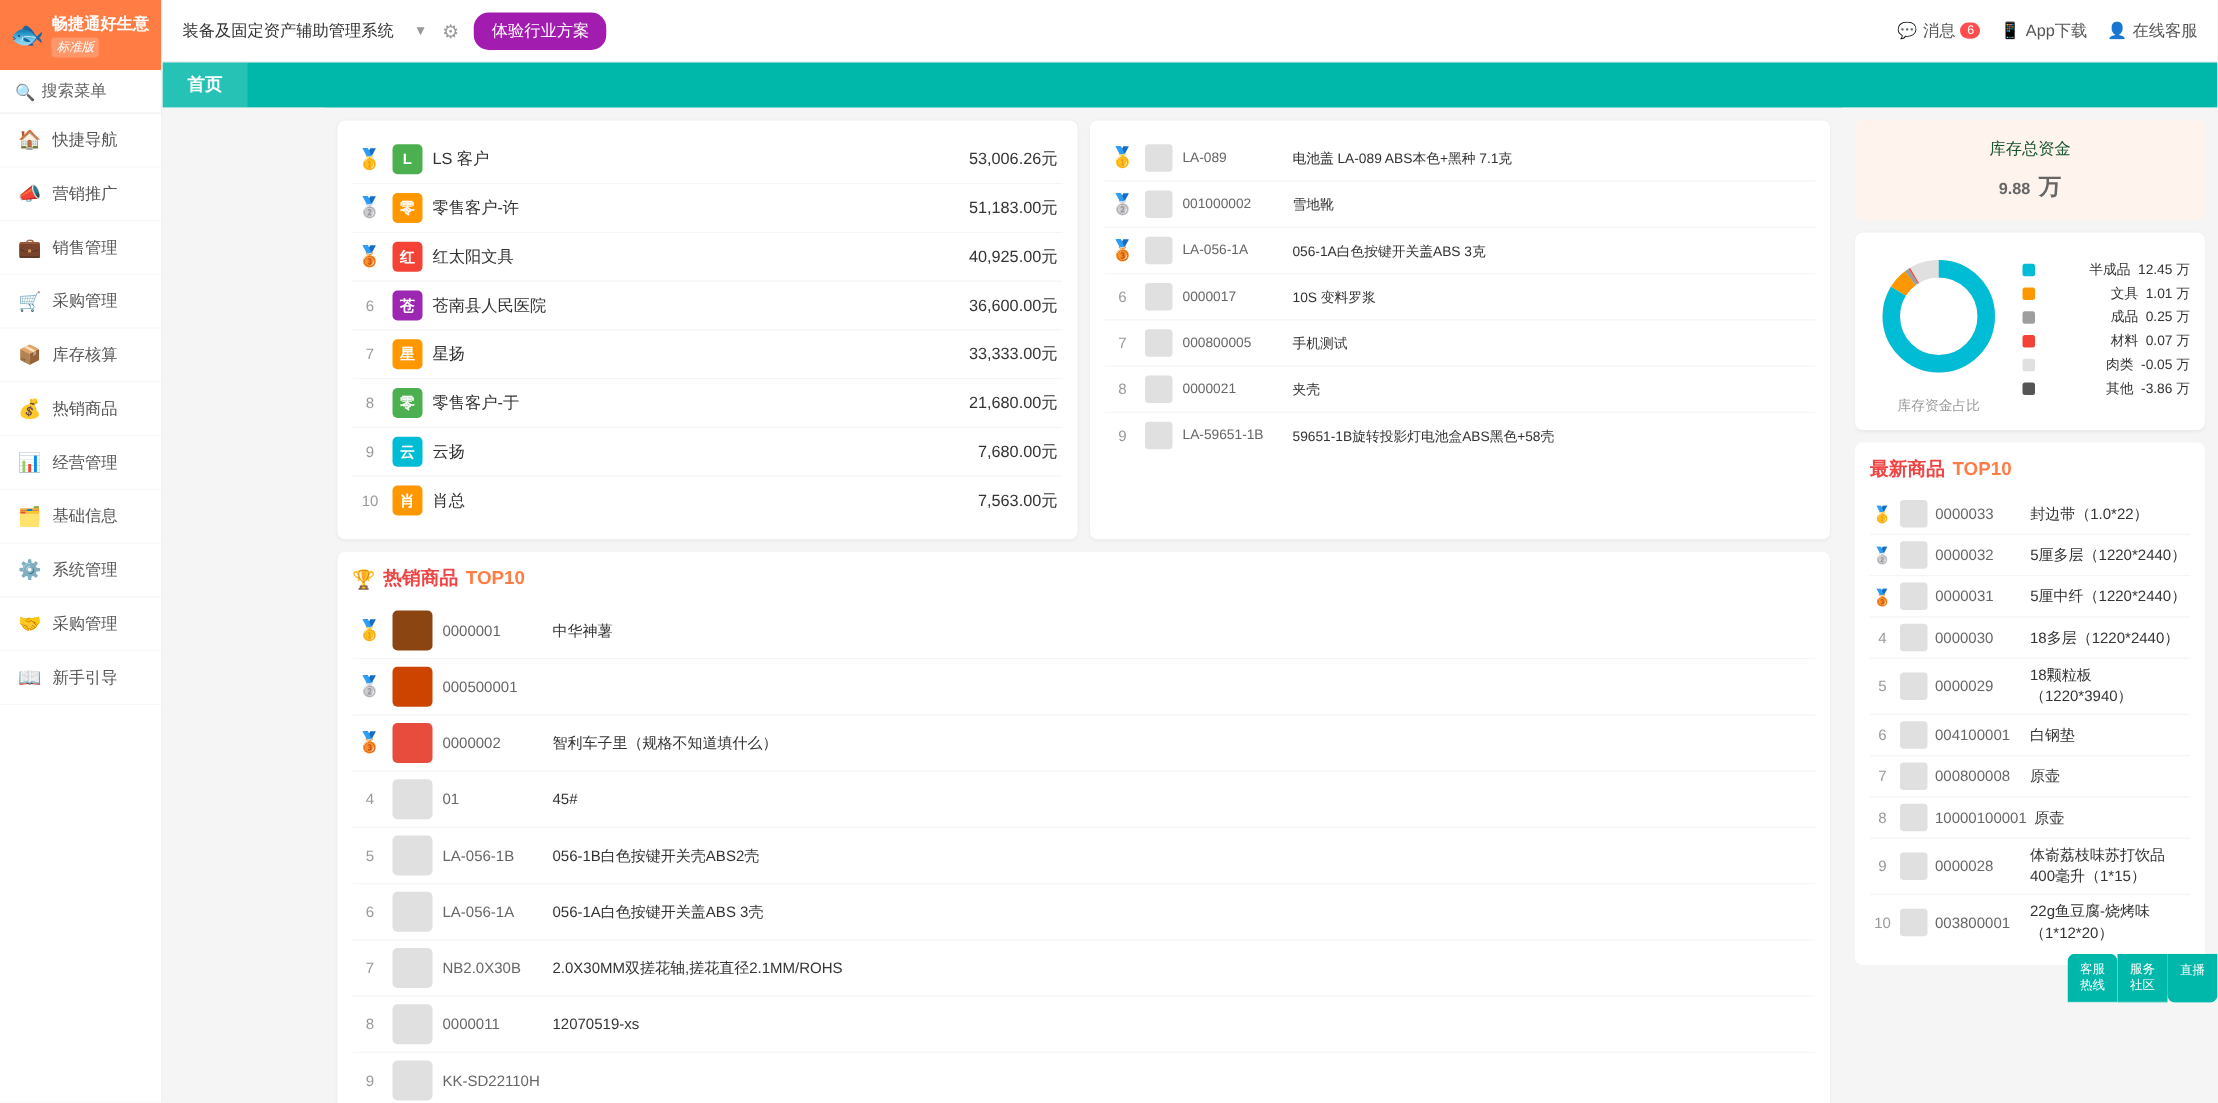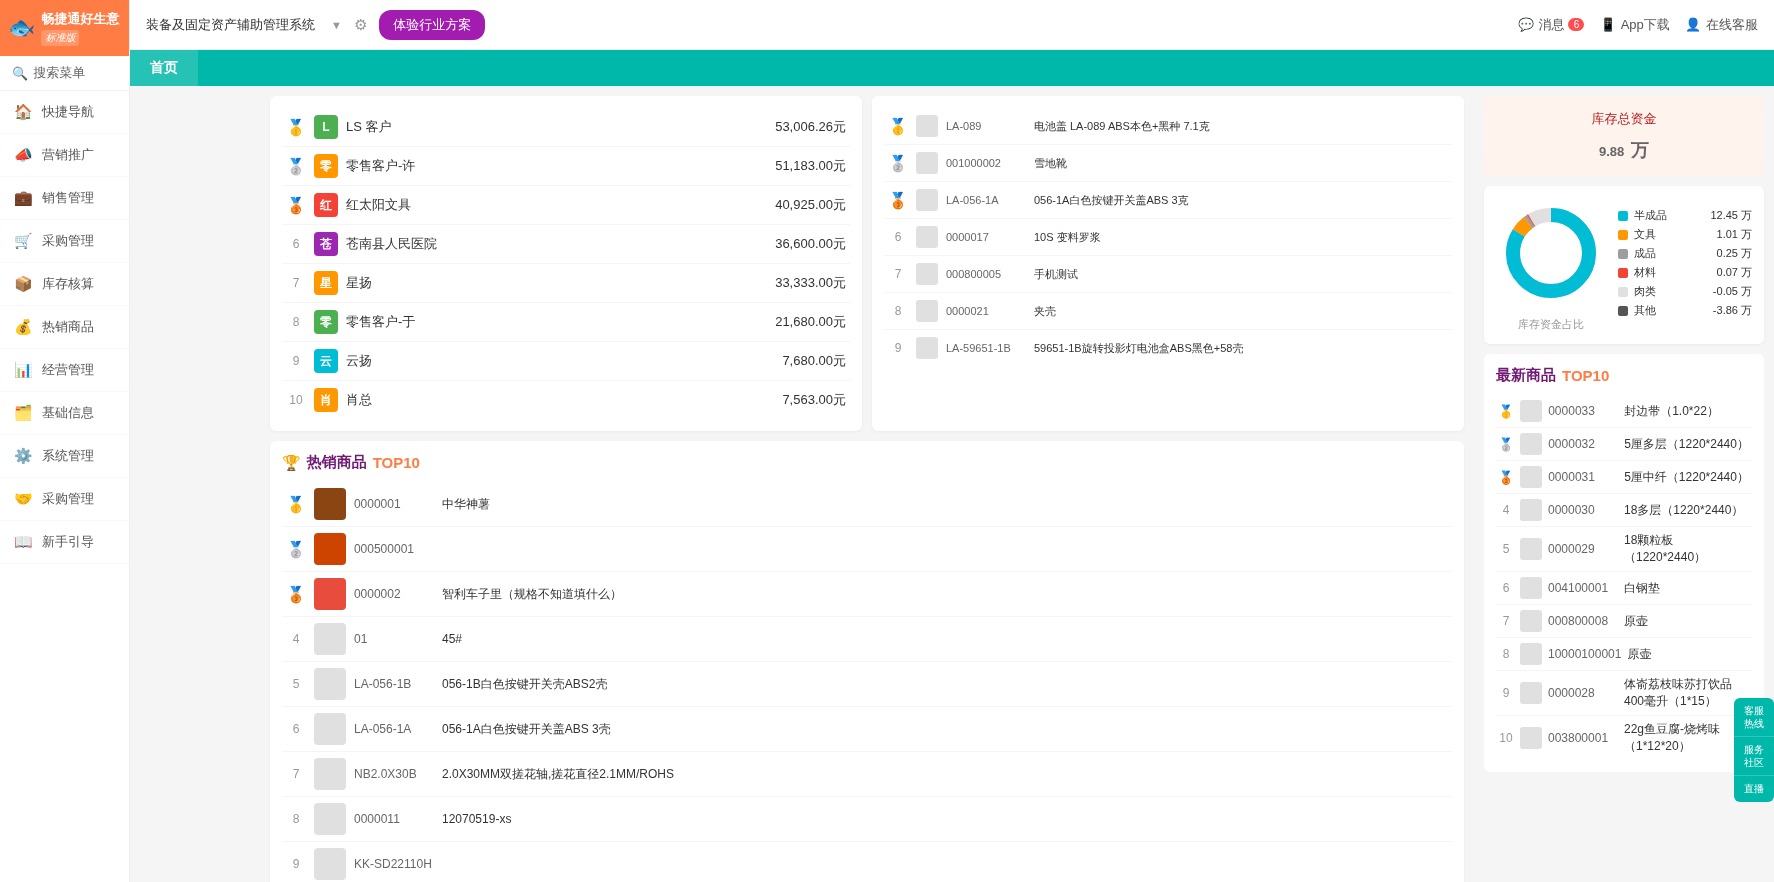--- a/index.html
+++ b/index.html
@@ -159,21 +159,21 @@
       border-radius: 4px;
       display: flex; align-items: center; justify-content: center;
       color: #fff; font-size: 12px; font-weight: bold;
       flex-shrink: 0;
     }
     .rank-name { flex: 1; color: #333; font-size: 13px; }
     .rank-amount { color: #333; font-size: 13px; font-weight: 500; }
 
     
     .section-title { font-size: 15px; font-weight: bold; color: #333; margin-bottom: 10px; display: flex; align-items: center; gap: 6px; }
-    .section-title span { color: #701a75; }
+    .section-title span { color: #ef4444; }
     .product-row {
       display: flex;
       align-items: center;
       padding: 6px 4px;
       border-bottom: 1px solid #f5f5f5;
       gap: 8px;
     }
     .product-row:last-child { border-bottom: none; }
     .product-img {
       width: 32px; height: 32px;
@@ -199,21 +199,21 @@
       gap: 10px;
     }
 
     
     .inventory-card {
       background: #fff3ee;
       border-radius: 6px;
       padding: 14px 16px;
       text-align: center;
     }
-    .inventory-title { color: #b91c1c; font-size: 13px; margin-bottom: 6px; }
+    .inventory-title { color: #14532d; font-size: 13px; margin-bottom: 6px; }
     .inventory-amount { font-size: 24px; font-weight: bold; color: #333; }
     .inventory-amount span { font-size: 13px; color: #666; }
 
     
     .chart-card {
       background: #fff;
       border-radius: 6px;
       padding: 12px;
       box-shadow: 0 1px 3px rgba(0,0,0,0.05);
     }
@@ -230,21 +230,21 @@
       gap: 6px;
       margin-bottom: 4px;
       font-size: 11px;
       color: #333;
     }
     .legend-dot {
       width: 10px; height: 10px;
       border-radius: 2px;
       flex-shrink: 0;
     }
-    .legend-name { flex: 1; }
+    .legend-name { flex: 1; text-align: right; }
     .legend-val { color: #333; font-weight: 500; }
     .chart-label { font-size: 11px; color: #999; margin-top: 6px; text-align: center; }
 
     
     .latest-section { background: #fff; border-radius: 6px; padding: 12px; }
     .latest-row {
       display: flex;
       align-items: center;
       padding: 5px 2px;
       border-bottom: 1px solid #f5f5f5;
@@ -263,21 +263,21 @@
     }
     .latest-code { color: #666; min-width: 70px; }
     .latest-name { flex: 1; color: #333; }
 
     
     .float-btns {
       position: fixed;
       right: 0;
       bottom: 80px;
       display: flex;
-      flex-direction: column;
+      flex-direction: row;
       z-index: 999;
       padding-left: 12px;
     }
     .float-btn {
       background: #00b8a9;
       color: #fff;
       width: 40px;
       padding: 6px 4px;
       text-align: center;
       font-size: 10px;
@@ -647,21 +647,21 @@
             <div class="latest-row">
     <span class="latest-rank">4</span>
     <span class="latest-img"></span>
     <span class="latest-code">0000030</span>
     <span class="latest-name">18多层（1220*2440）</span>
   </div>
             <div class="latest-row">
     <span class="latest-rank">5</span>
     <span class="latest-img"></span>
     <span class="latest-code">0000029</span>
-    <span class="latest-name">18颗粒板（1220*2440）</span>
+    <span class="latest-name">18颗粒板（1220*3940）</span>
   </div>
             <div class="latest-row">
     <span class="latest-rank">6</span>
     <span class="latest-img"></span>
     <span class="latest-code">004100001</span>
     <span class="latest-name">白钢垫</span>
   </div>
             <div class="latest-row">
     <span class="latest-rank">7</span>
     <span class="latest-img"></span>

